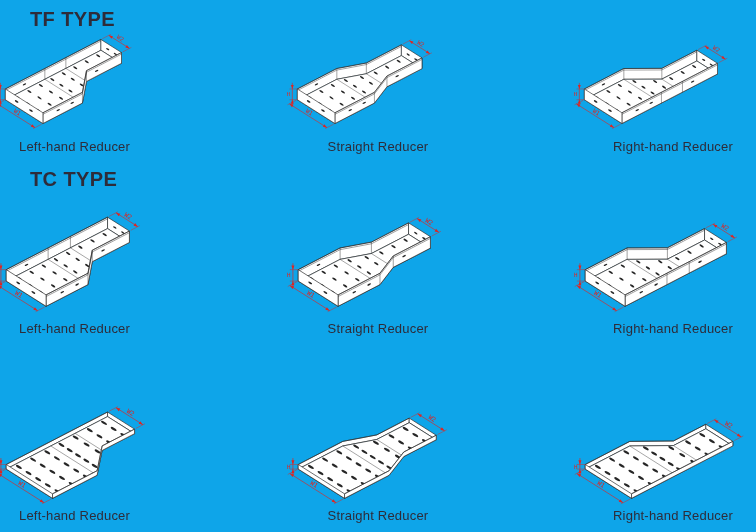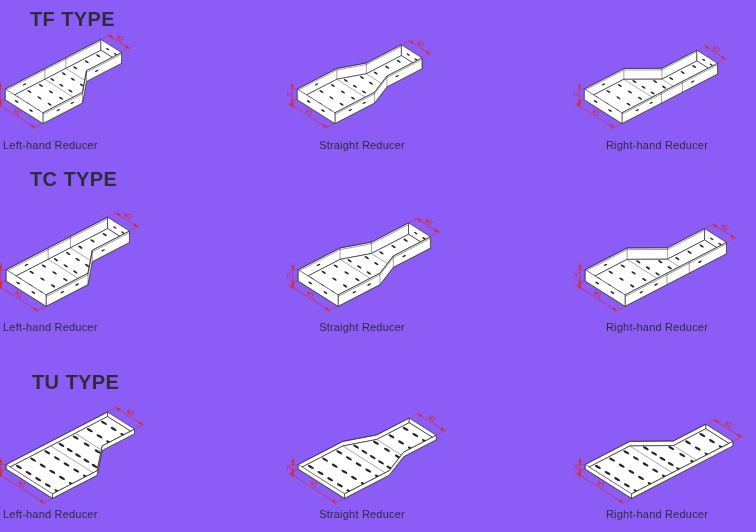--- a/index.html
+++ b/index.html
@@ -1,33 +1,32 @@
 <!DOCTYPE html>
 <html><head>
 <meta charset="utf-8">
 <style>
   html,body{margin:0;padding:0;background:#fff;}
-  #page{position:relative;width:756px;height:532px;background:#8b5cf6;overflow:hidden;
+  #page{position:relative;width:756px;height:532px;background:#0ea5e9;overflow:hidden;
         font-family:"Liberation Sans",sans-serif;}
   .section-title{position:absolute;font-size:20px;font-weight:600;letter-spacing:.4px;
         color:#2e2c3a;white-space:nowrap;}
-  .caption{position:absolute;font-size:11px;font-weight:500;letter-spacing:.2px;
-        color:#2e2c3a;white-space:nowrap;}
+  .caption{position:absolute;font-size:13px;font-weight:500;letter-spacing:.2px;
+        color:#2e2c3a;white-space:nowrap;margin-left:16px;}
   .caption.centered{transform:translateX(-50%);}
   .drawing{position:absolute;}
   .drawing svg{display:block;width:100%;height:100%;}
 </style>
 </head>
 <body>
 
 <div id="page">
 
   <div class="section-title" style="left:30px;top:8px">TF TYPE</div>
   <div class="section-title" style="left:30px;top:168px">TC TYPE</div>
-  <div class="section-title" style="left:32px;top:371px">TU TYPE</div>
 
   <div class="drawing" style="left:-9px;top:28px;width:165px;height:107.6px">
       <svg viewBox="0 0 230 150" preserveAspectRatio="xMidYMid meet" xmlns="http://www.w3.org/2000/svg">
         <polygon points="20.00,100.00 153.20,31.00 153.20,16.00 20.00,85.00" fill="#fff" stroke="#2b2b2b" stroke-width="0.9" stroke-linejoin="round"></polygon>
         <polygon points="153.20,31.00 181.93,49.19 181.93,34.19 153.20,16.00" fill="#fff" stroke="#2b2b2b" stroke-width="0.9" stroke-linejoin="round"></polygon>
         <polygon points="20.00,100.00 153.20,31.00 181.93,49.19 133.09,74.49 127.45,104.65 72.39,133.17" fill="#fff" stroke="#2b2b2b" stroke-width="0.9" stroke-linejoin="round"></polygon>
         <line x1="75.06" y1="71.48" x2="127.45" y2="104.65" stroke="#2b2b2b" stroke-width="0.55"></line>
         <line x1="104.36" y1="56.30" x2="133.09" y2="74.49" stroke="#2b2b2b" stroke-width="0.55"></line>
         <ellipse cx="37.50" cy="96.77" rx="3.3" ry="1.2" fill="#262626" transform="rotate(32.3 37.50 96.77)"></ellipse>
         <ellipse cx="51.59" cy="105.69" rx="3.3" ry="1.2" fill="#262626" transform="rotate(32.3 51.59 105.69)"></ellipse>

